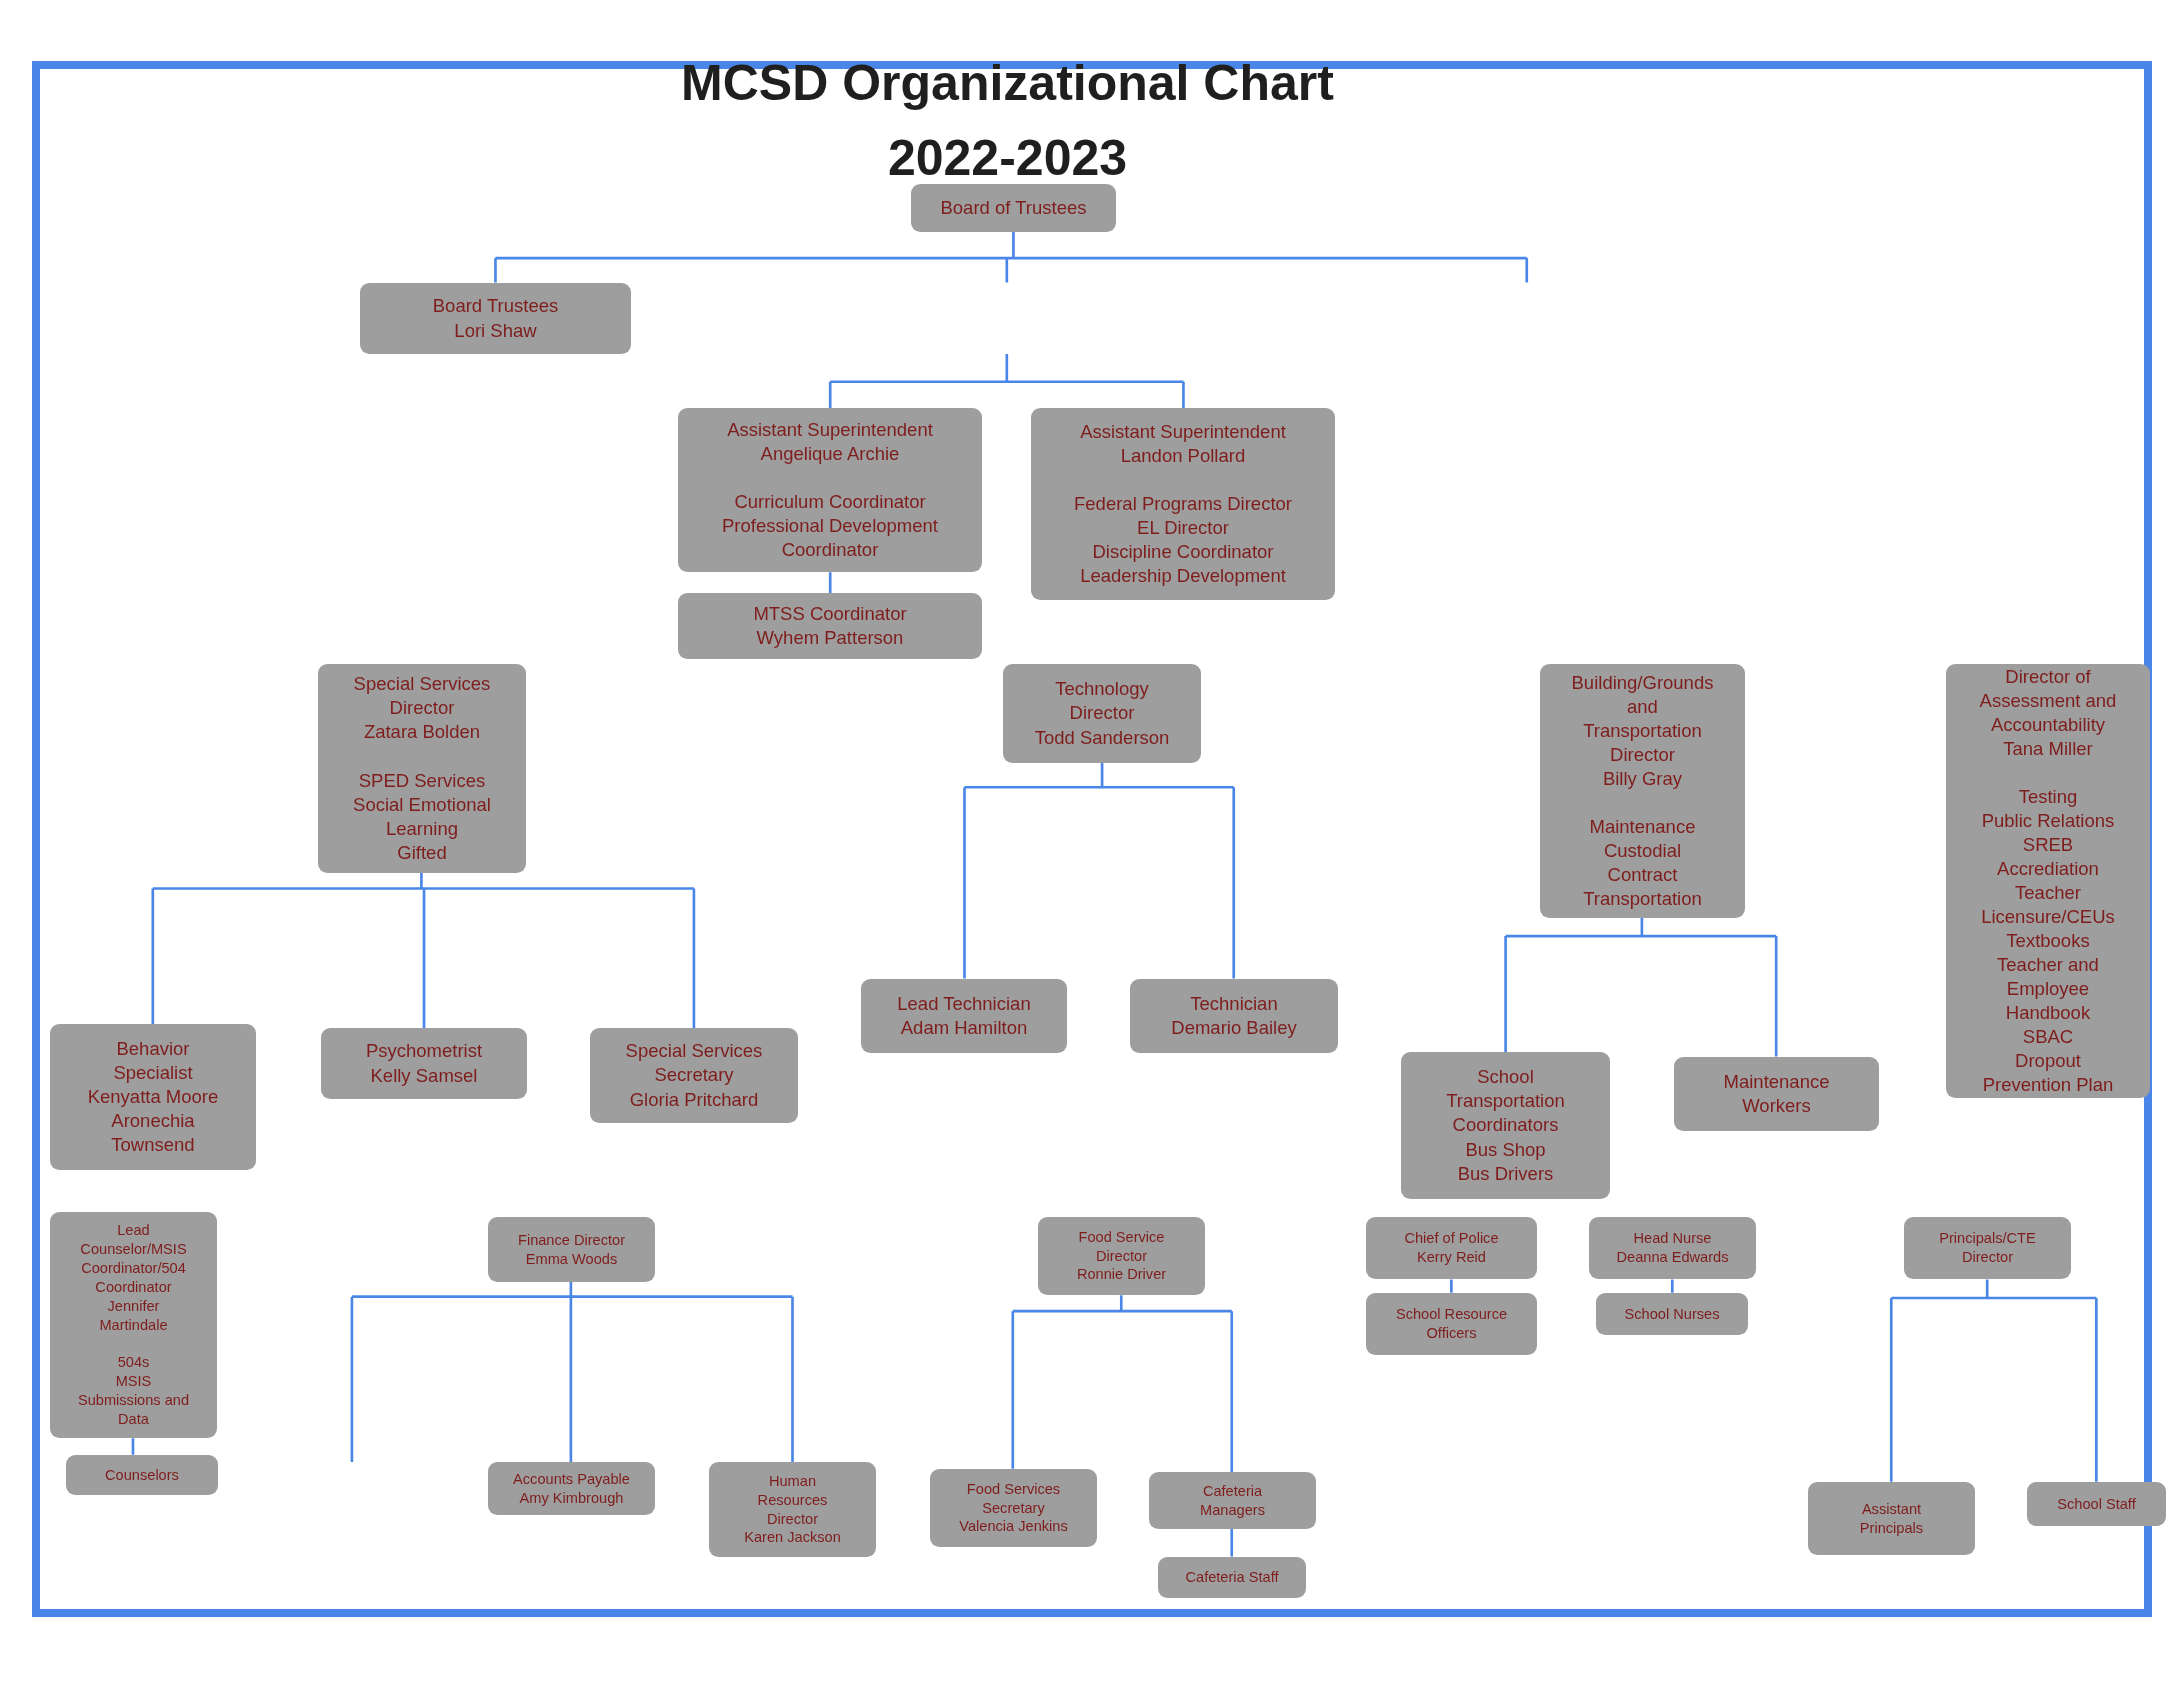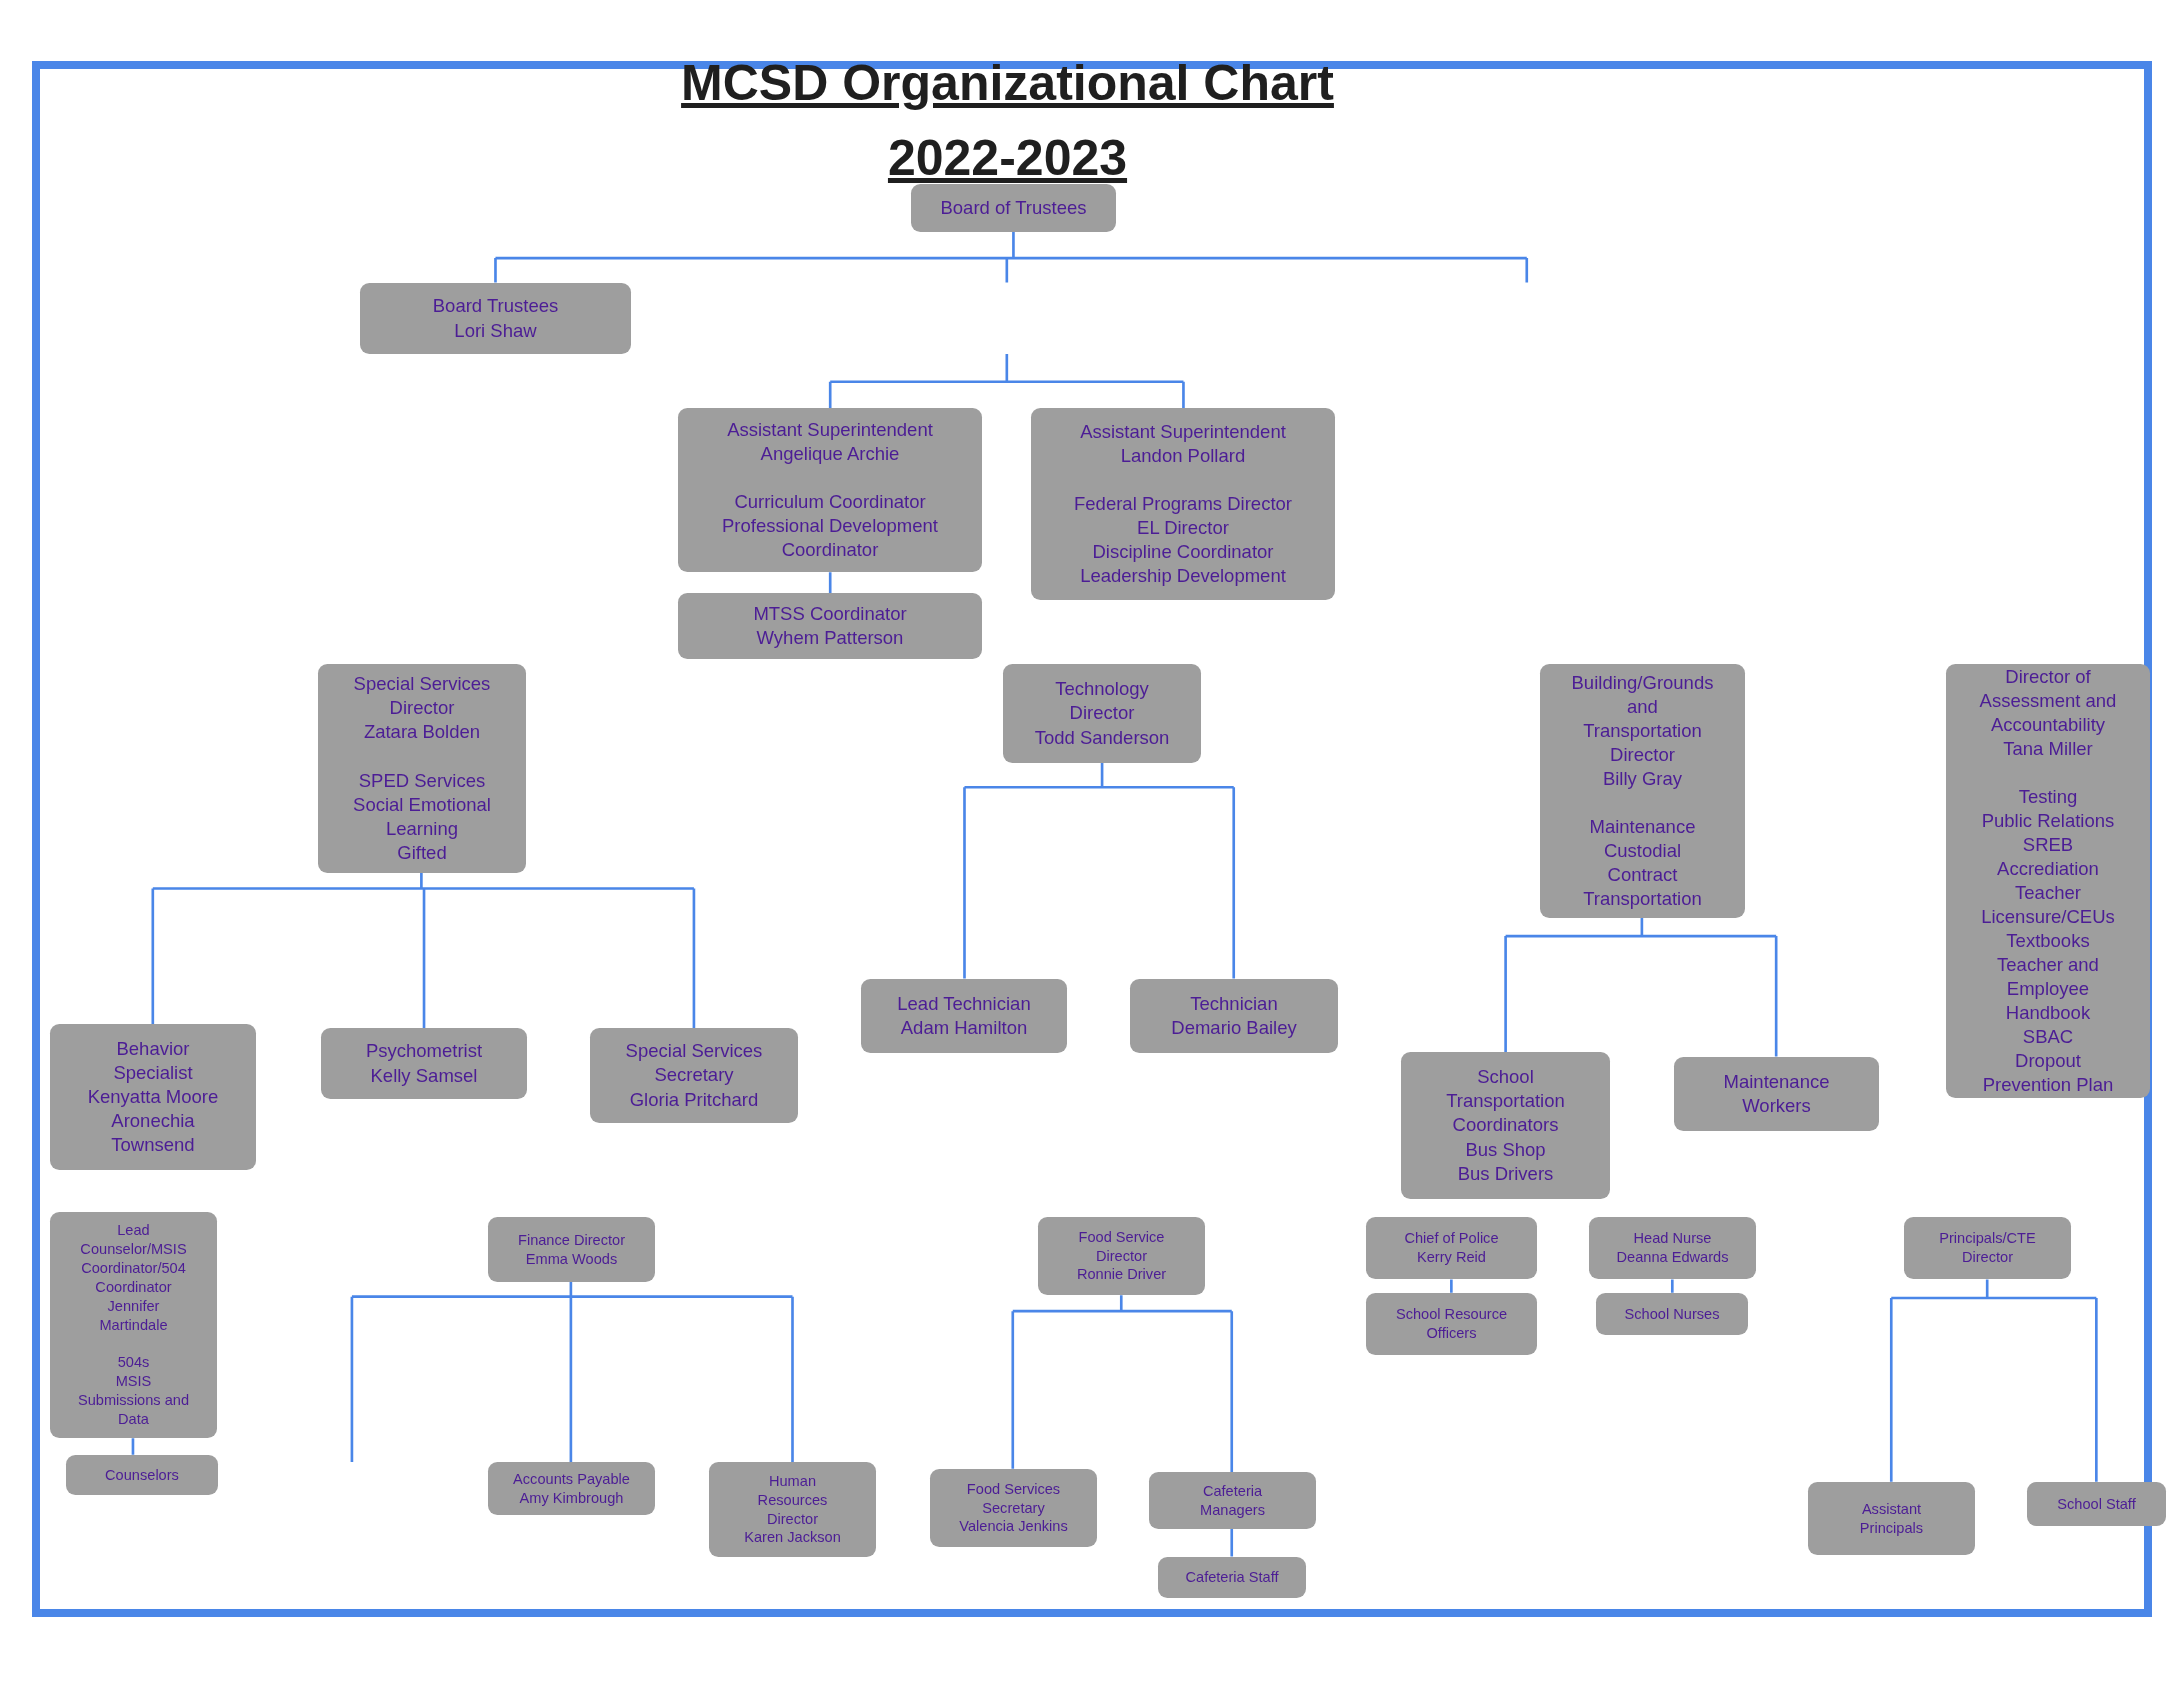--- a/index.html
+++ b/index.html
@@ -20,36 +20,35 @@
   }
   .title {
     position: absolute;
     left: 346px; top: 46px;
     width: 1323px;
     text-align: center;
     color: #1f1f1f;
     font-weight: bold;
     font-size: 50px;
     line-height: 1.5;
-    text-decoration: underline;
   }
   svg.connectors {
     position: absolute;
     left: 0; top: 0;
   }
   svg.connectors path {
     stroke: #4a86e8;
     stroke-width: 4;
     fill: none;
   }
   .node {
     position: absolute;
     box-sizing: border-box;
     background: #9e9e9e;
-    color: #4c1d95;
+    color: #7f1d1d;
     border-radius: 9.3px;
     display: flex;
     align-items: center;
     justify-content: center;
     text-align: center;
     white-space: pre-line;
     font-size: 18.5px;
     line-height: 1.3;
     padding: 4px 6.6px;
   }

